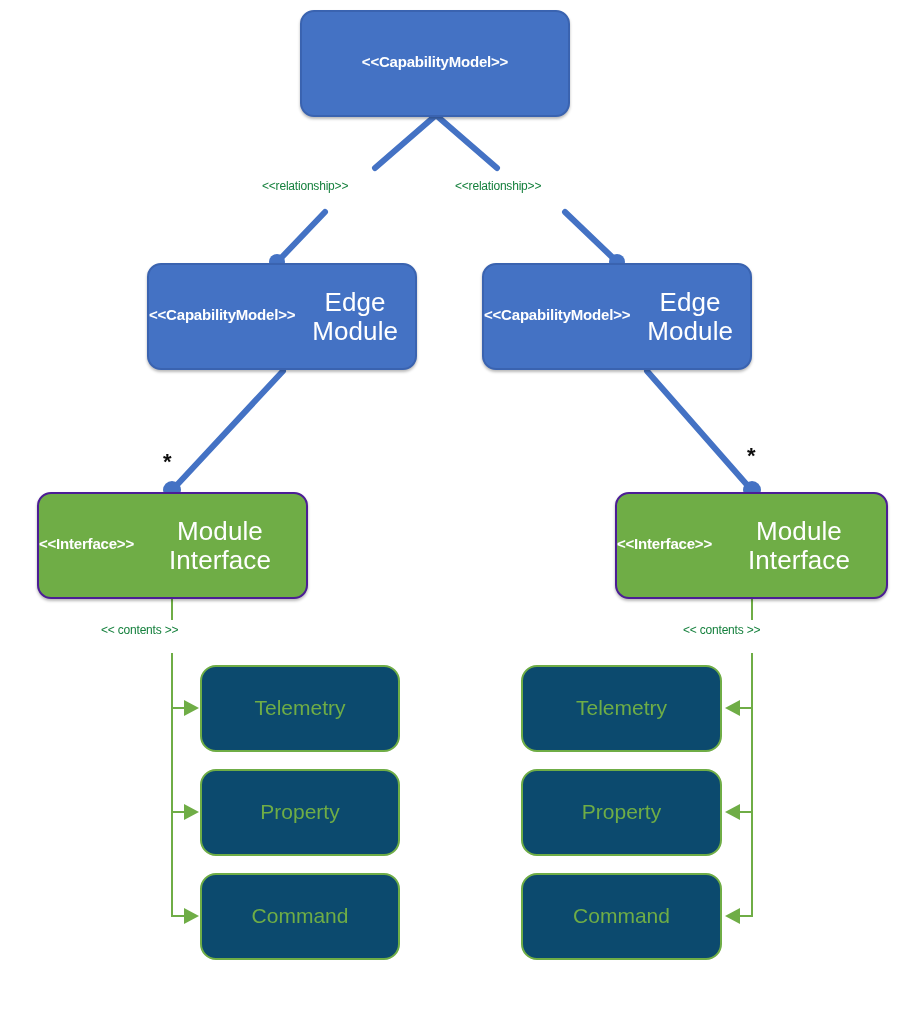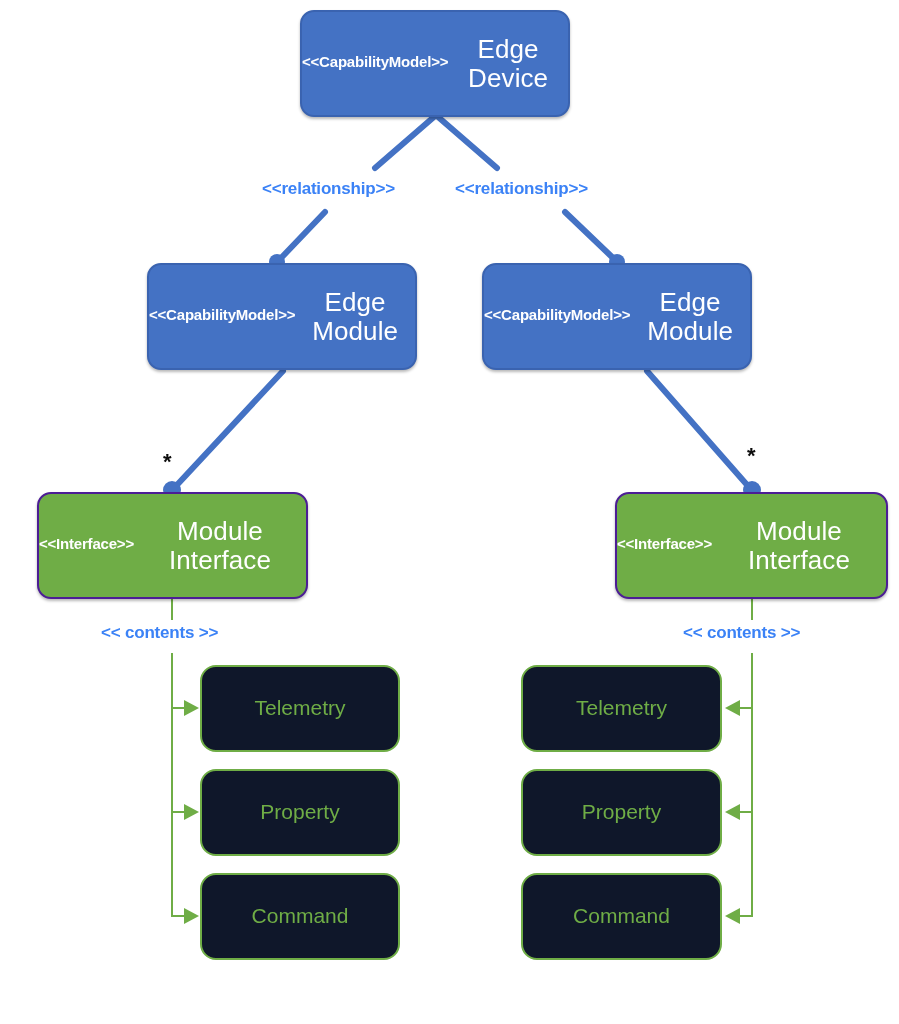--- a/index.html
+++ b/index.html
@@ -47,21 +47,21 @@
     background: #4472C4;
     border: 2px solid #3A63B0;
     box-shadow: 0 2px 3px rgba(0,0,0,0.28);
   }
   .node.interface {
     background: #6FAD46;
     border: 2px solid #4c1d95;
     box-shadow: 0 2px 3px rgba(0,0,0,0.28);
   }
   .node.content-box {
-    background: #0f172a;
+    background: #0c4a6e;
     border: 2px solid #6FAD46;
     border-radius: 16px;
     color: #6FAD46;
   }
 
   .stereotype {
     font-size: 15px;
     font-weight: 700;
     letter-spacing: -0.2px;
     margin-bottom: 3px;
@@ -72,23 +72,23 @@
     letter-spacing: 0.1px;
   }
   .content-label {
     font-size: 21px;
     font-weight: 400;
   }
 
   
   .edge-label {
     position: absolute;
-    color: #3b82f6;
-    font-size: 17px;
-    font-weight: 700;
+    color: #15803d;
+    font-size: 12px;
+    font-weight: 400;
     white-space: nowrap;
     letter-spacing: -0.2px;
   }
   .mult-label {
     position: absolute;
     color: #0d0d0d;
     font-size: 22px;
     font-weight: 700;
     white-space: nowrap;
     line-height: 1;
@@ -130,21 +130,20 @@
     <line x1="752" y1="708" x2="734" y2="708" stroke="#6FAD46" stroke-width="2"></line>
     <polygon points="725,708 740,700 740,716" fill="#6FAD46"></polygon>
     <line x1="752" y1="812" x2="734" y2="812" stroke="#6FAD46" stroke-width="2"></line>
     <polygon points="725,812 740,804 740,820" fill="#6FAD46"></polygon>
     <line x1="752" y1="916" x2="734" y2="916" stroke="#6FAD46" stroke-width="2"></line>
     <polygon points="725,916 740,908 740,924" fill="#6FAD46"></polygon>
   </svg>
 
   <div class="node capability" style="left:300px; top:10px; width:270px; height:107px;">
     <div class="stereotype">&lt;&lt;CapabilityModel&gt;&gt;</div>
-    <div class="node-title">Edge Device</div>
   </div>
 
   <div class="node capability" style="left:147px; top:263px; width:270px; height:107px;">
     <div class="stereotype">&lt;&lt;CapabilityModel&gt;&gt;</div>
     <div class="node-title">Edge Module</div>
   </div>
 
   <div class="node capability" style="left:482px; top:263px; width:270px; height:107px;">
     <div class="stereotype">&lt;&lt;CapabilityModel&gt;&gt;</div>
     <div class="node-title">Edge Module</div>

